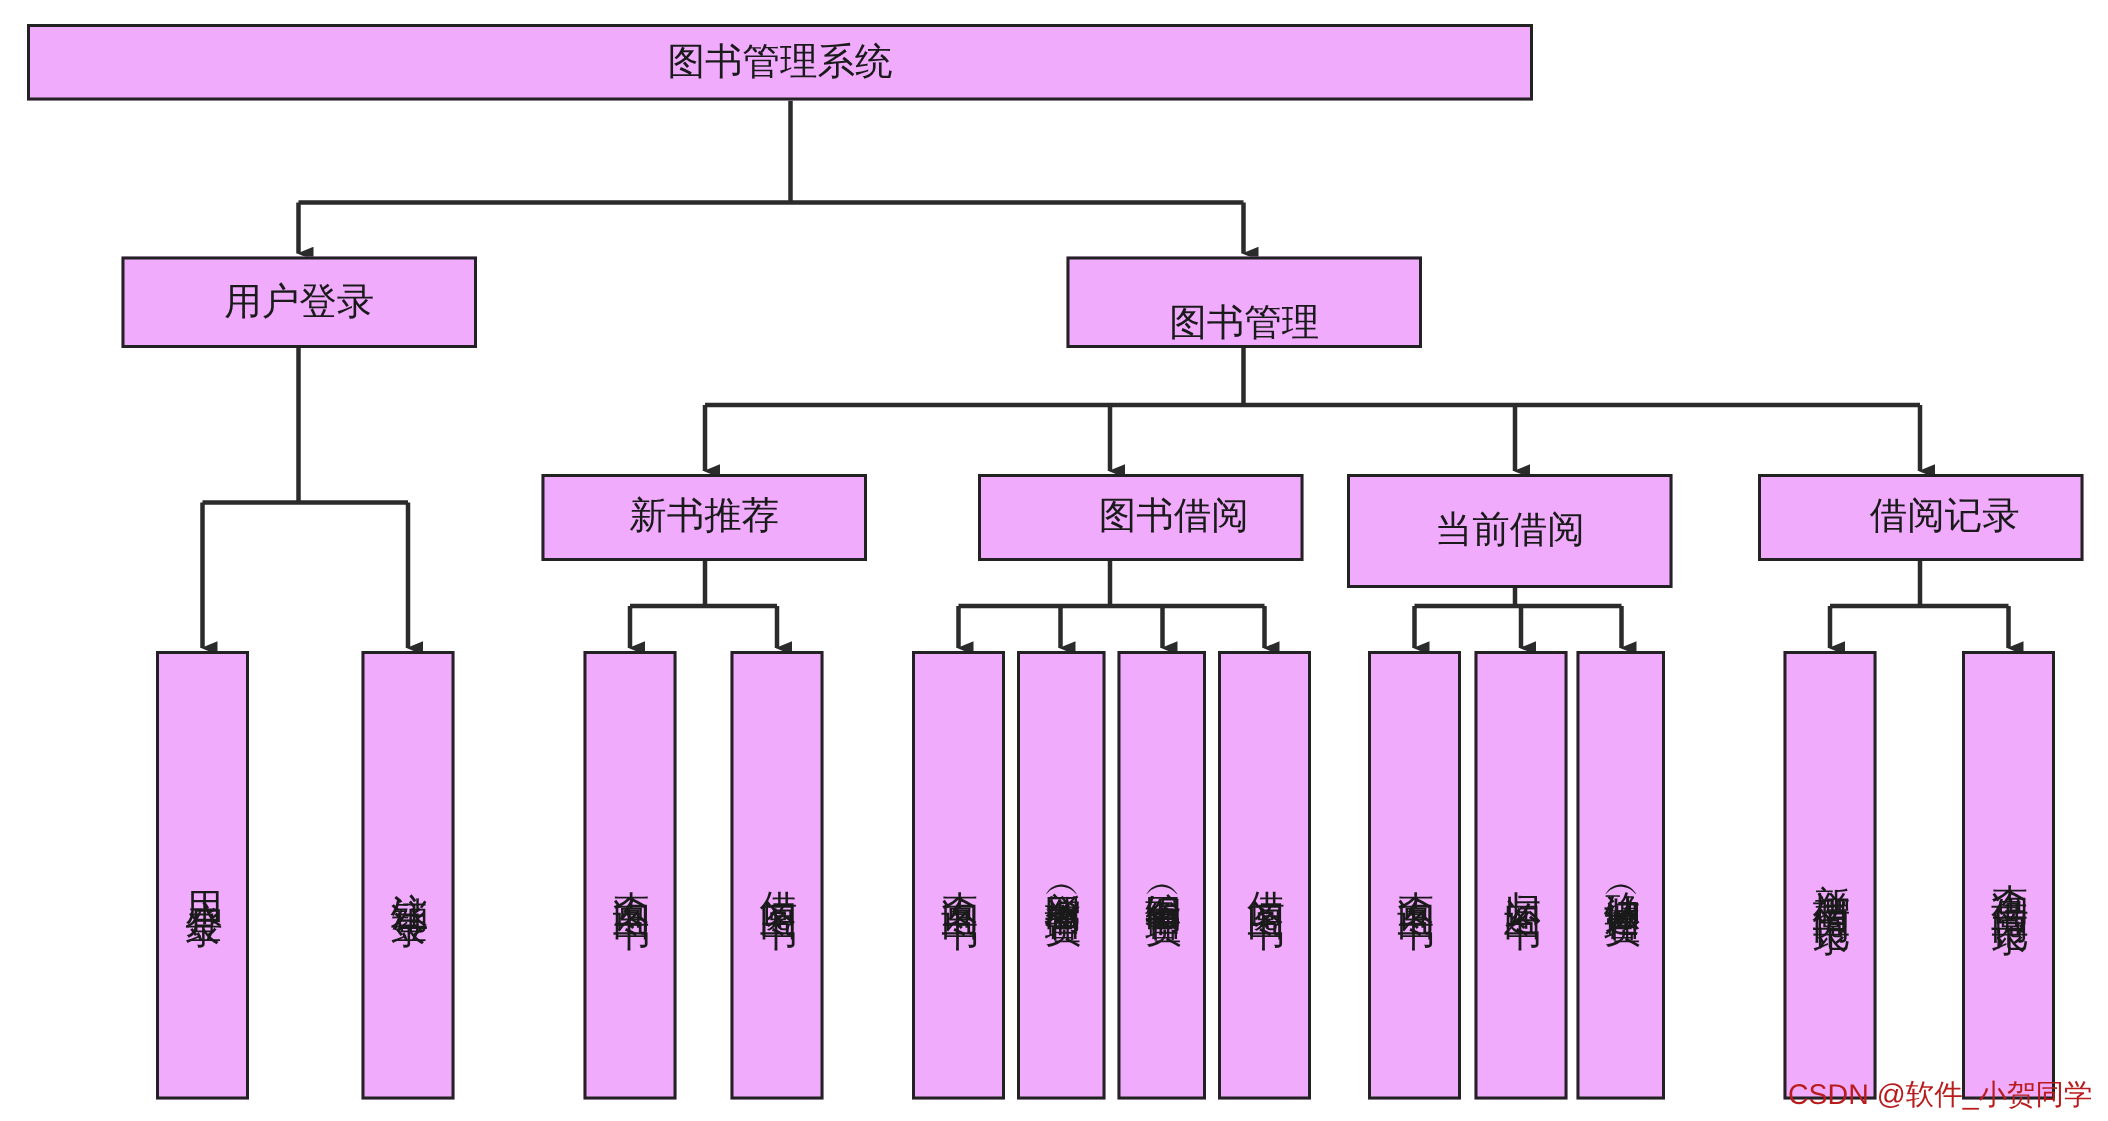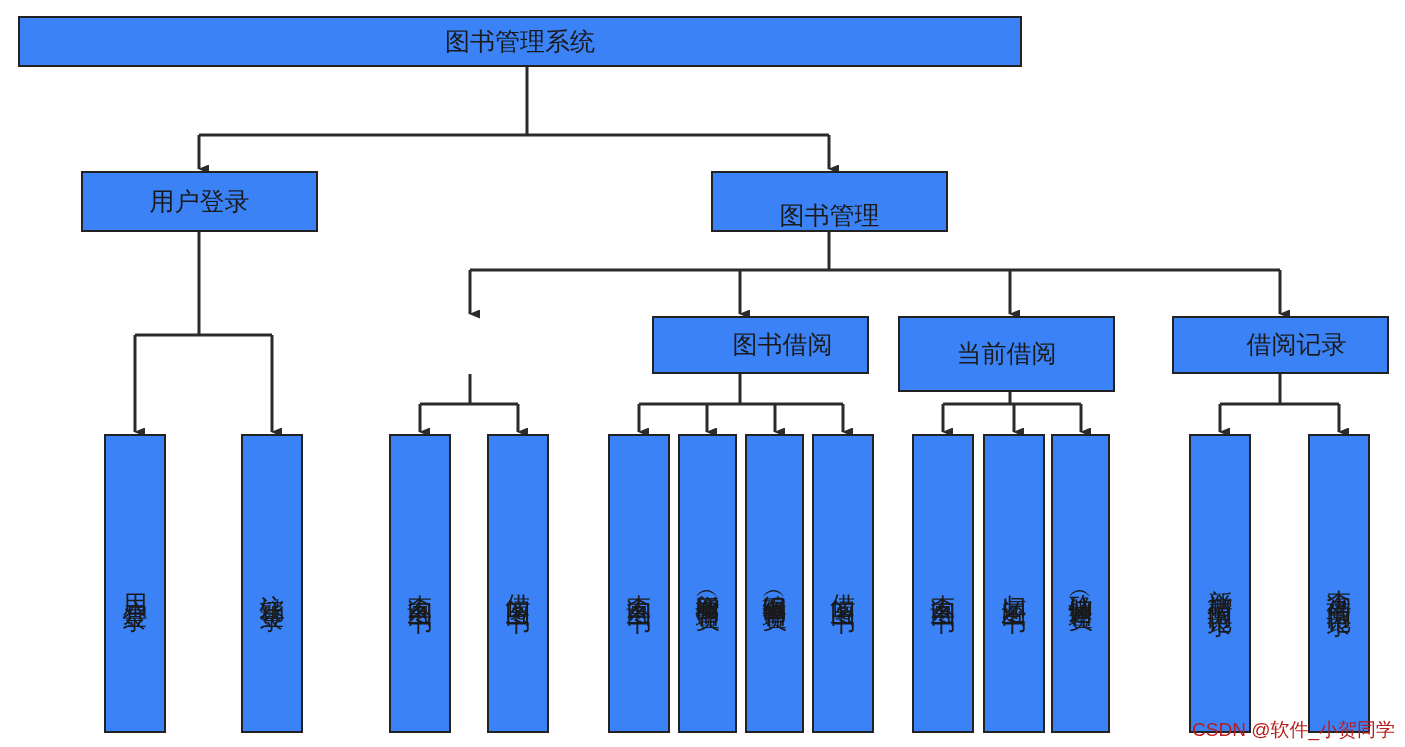--- a/index.html
+++ b/index.html
@@ -22,21 +22,21 @@
   svg#connectors {
     position: absolute;
     left: 0;
     top: 0;
     width: 1405px;
     height: 747px;
   }
   .node {
     position: absolute;
     box-sizing: border-box;
-    background: #3b82f6;
+    background: #f0abfc;
     border: 2px solid #222222;
     display: flex;
     align-items: center;
     justify-content: center;
     overflow: hidden;
   }
   .node-label {
     color: #1a1a1a;
     text-align: center;
     line-height: 1.18;
@@ -126,20 +126,23 @@
     <span class="node-label">图书管理系统</span>
   </div>
 
   <div class="node horizontal" style="left:81px; top:171px; width:237px; height:61px;">
     <span class="node-label">用户登录</span>
   </div>
   <div class="node horizontal" style="left:711px; top:171px; width:237px; height:61px;align-items:flex-end;">
     <span class="node-label">图书管理</span>
   </div>
 
+  <div class="node horizontal" style="left:361px; top:316px; width:217px; height:58px;">
+    <span class="node-label">新书推荐</span>
+  </div>
   <div class="node horizontal" style="left:652px; top:316px; width:217px; height:58px;padding-left:44px;">
     <span class="node-label">图书借阅</span>
   </div>
   <div class="node horizontal" style="left:898px; top:316px; width:217px; height:76px;">
     <span class="node-label">当前借阅</span>
   </div>
   <div class="node horizontal" style="left:1172px; top:316px; width:217px; height:58px;padding-left:32px;">
     <span class="node-label">借阅记录</span>
   </div>
 

